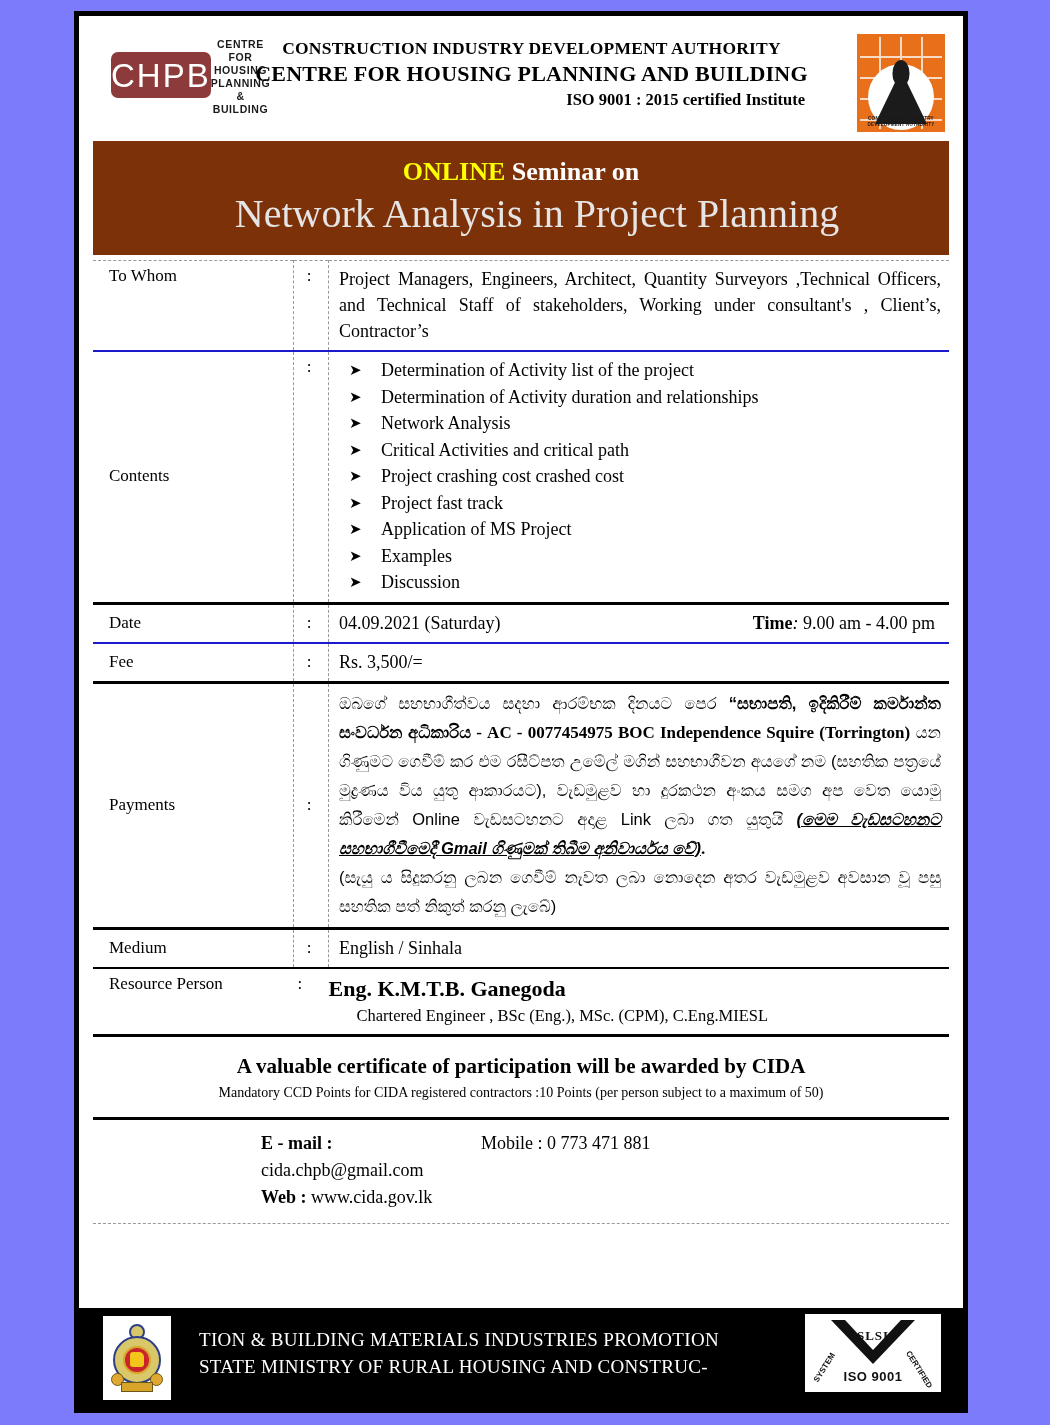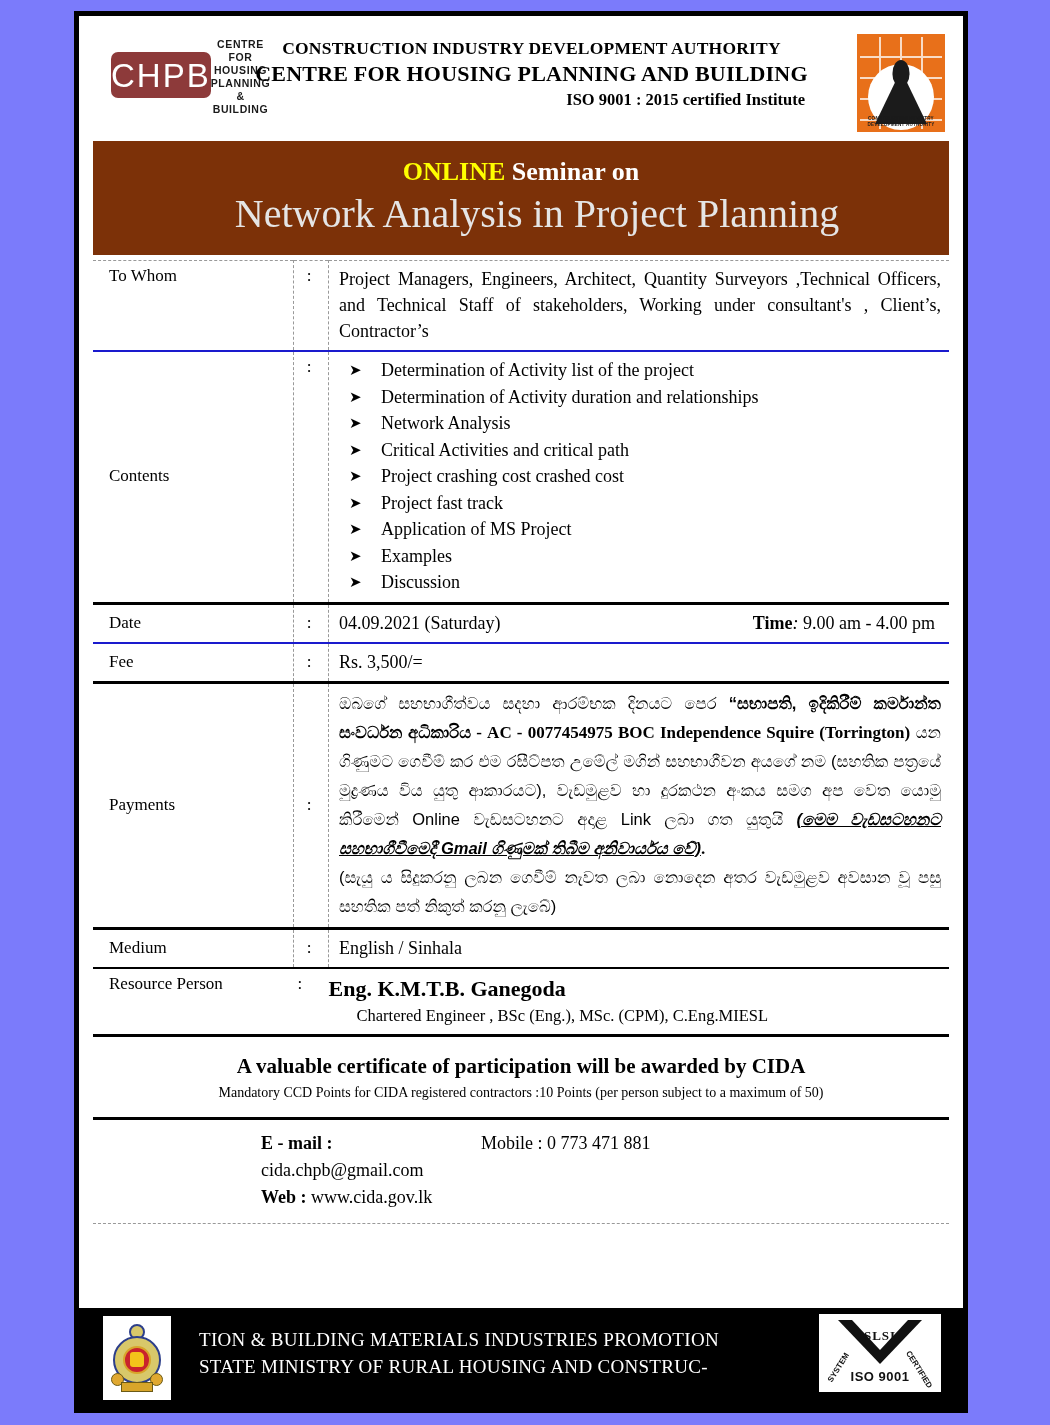--- a/index.html
+++ b/index.html
@@ -230,21 +230,21 @@
   .em-dot-l{position:absolute;left:2px;bottom:8px;width:13px;height:13px;border-radius:50%;background:#e0a830;border:1px solid #6b5a16;box-sizing:border-box;}
   .em-dot-r{position:absolute;right:2px;bottom:8px;width:13px;height:13px;border-radius:50%;background:#e0a830;border:1px solid #6b5a16;box-sizing:border-box;}
 
   .footer-text{
     position:absolute;left:120px;top:18px;width:560px;
     color:#ffffff;font-size:19px;font-weight:400;line-height:27px;
     letter-spacing:.3px;
   }
   .slsi{
     position:absolute;right:22px;top:6px;
-    width:122px;height:78px;background:#ffffff;text-align:center;
+    width:136px;height:78px;background:#ffffff;text-align:center;
   }
   .slsi-in{position:relative;width:100%;height:100%;}
   .slsi-chev{
     position:absolute;left:50%;top:6px;transform:translateX(-50%);
     width:0;height:0;border-left:42px solid transparent;border-right:42px solid transparent;
     border-top:44px solid #111;
   }
   .slsi-chev2{
     position:absolute;left:50%;top:6px;transform:translateX(-50%);
     width:0;height:0;border-left:28px solid transparent;border-right:28px solid transparent;

